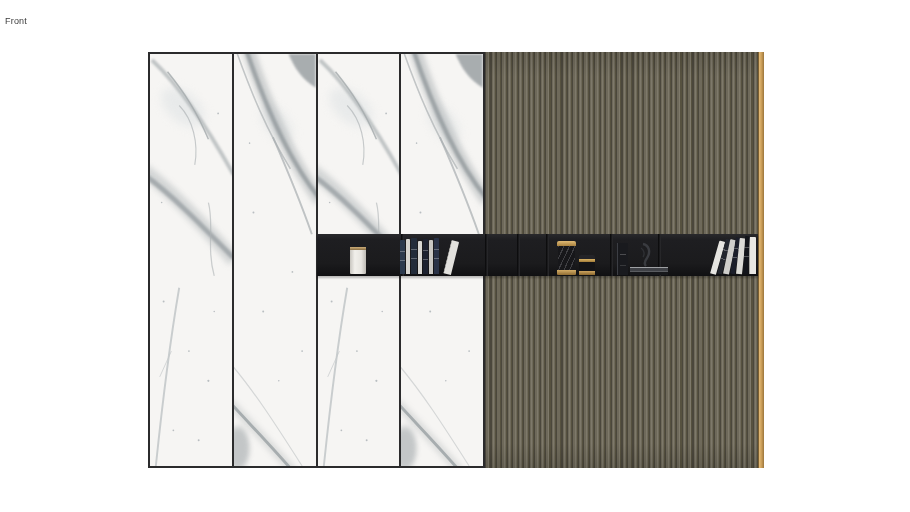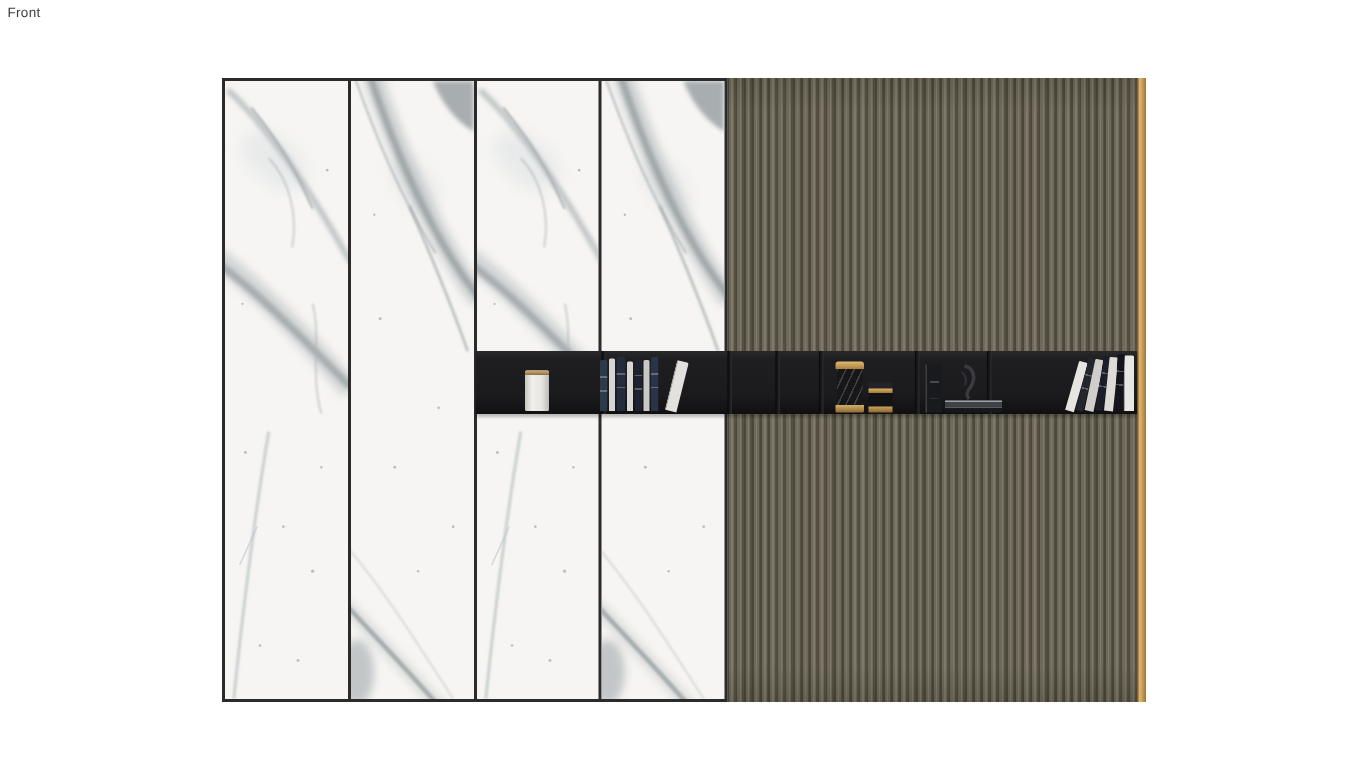--- a/index.html
+++ b/index.html
@@ -4,21 +4,21 @@
 <style>
   :root{
     --bg:#ffffff; --marbleBase:#f6f5f3; --panelBorder:#2b2b2c;
     --woodGroove:#4b473c; --woodDark:#56513f; --woodMid:#6e695a; --woodLight:#7e796a;
     --gold:#cfa25c; --shelfBg:#1b1b1d; --labelColor:#3c3c3c;
   }
   *{margin:0;padding:0;box-sizing:border-box;}
   html,body{width:910px;height:512px;overflow:hidden;}
   body{background:var(--bg);font-family:"Liberation Sans",sans-serif;position:relative;}
 
-  .view-label{position:absolute;left:5px;top:3px;font-size:9px;color:var(--labelColor);letter-spacing:.2px;}
+  .view-label{position:absolute;left:5px;top:16px;font-size:9px;color:var(--labelColor);letter-spacing:.2px;}
 
   .wall{position:absolute;left:148px;top:52px;width:616px;height:416px;}
 
   
   .marble-group{position:absolute;left:0;top:0;width:337px;height:416px;
     display:flex;gap:2px;background:var(--panelBorder);border:2px solid var(--panelBorder);}
   .marble-panel{flex:1;background:var(--marbleBase);position:relative;overflow:hidden;}
   .marble-panel svg{position:absolute;inset:0;width:100%;height:100%;}
 
   

